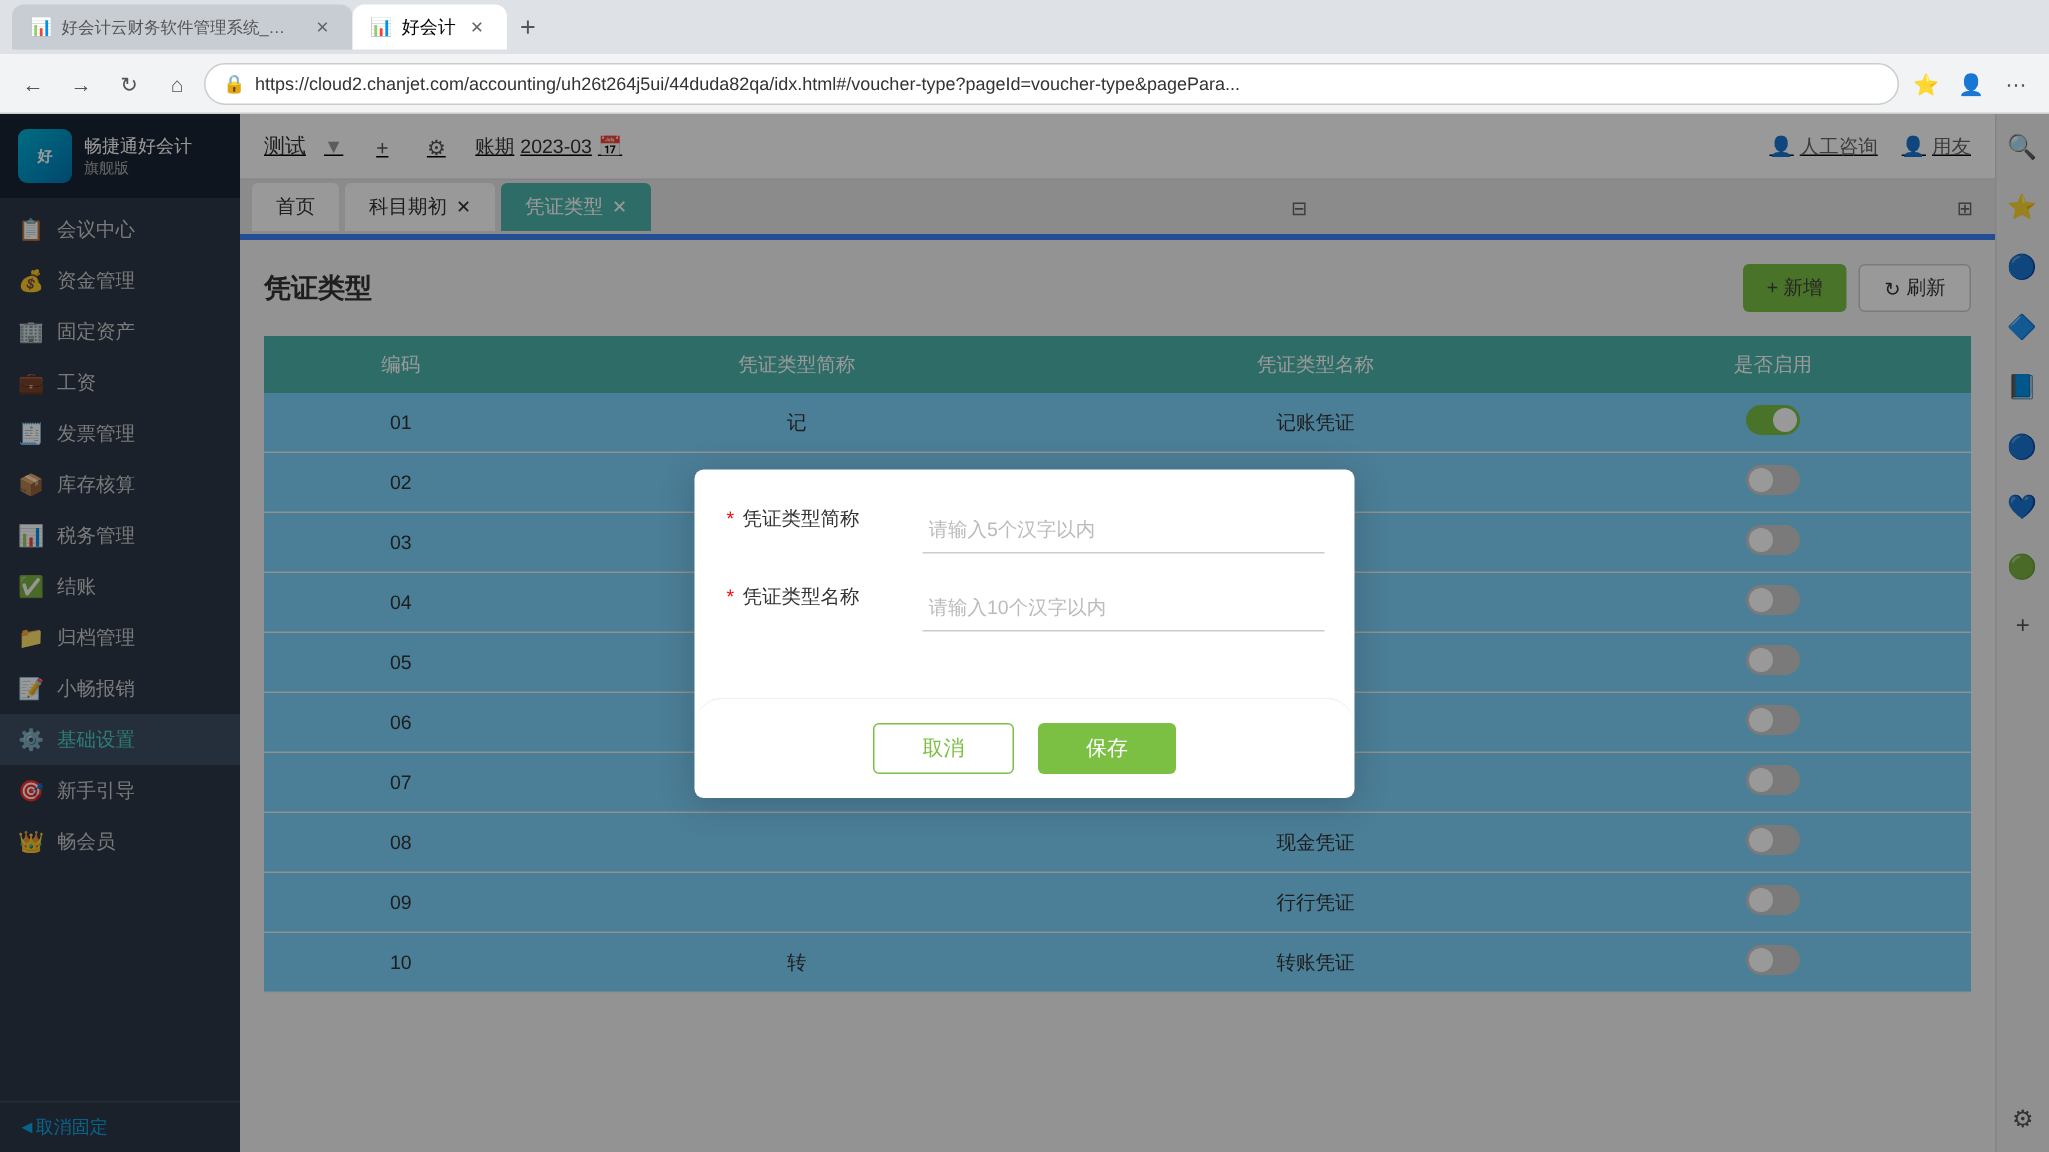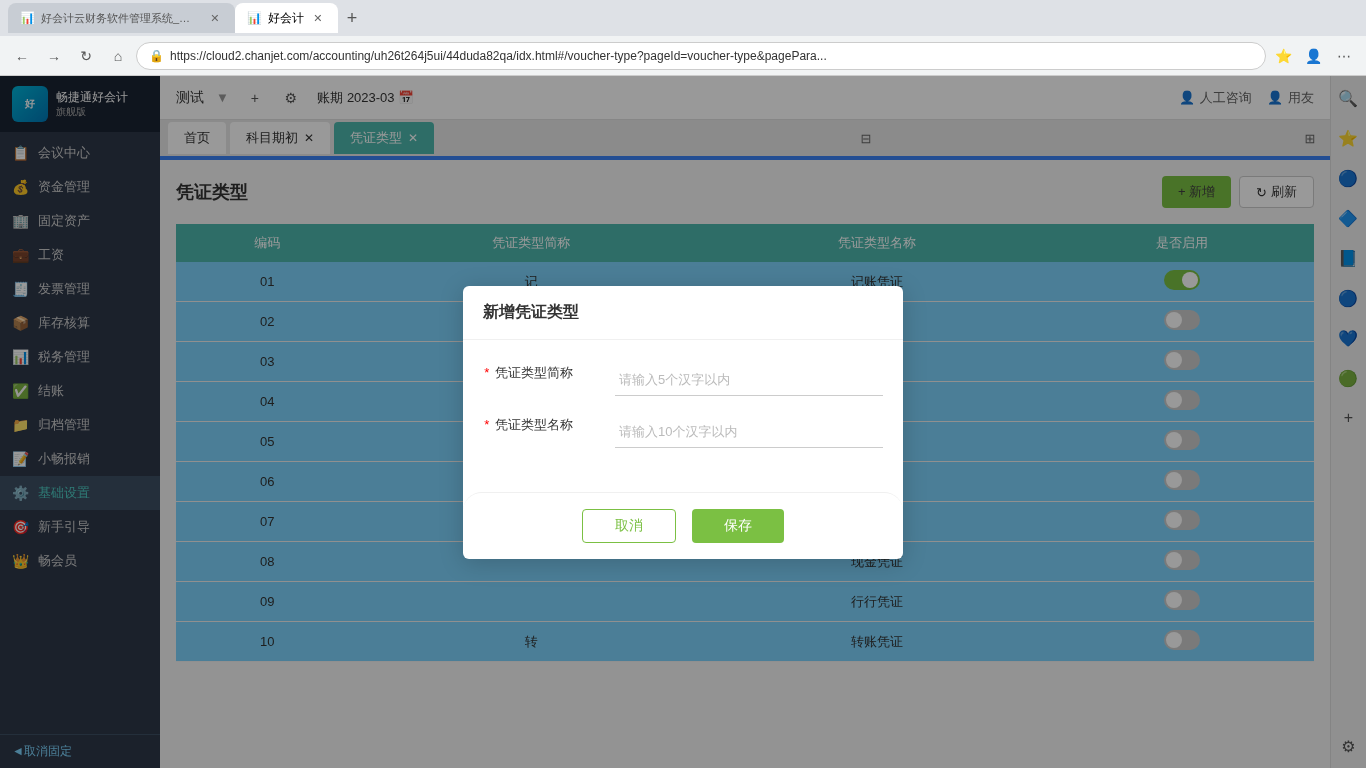--- a/index.html
+++ b/index.html
@@ -29,31 +29,31 @@
     .logo-text { font-size: 12px; color: #fff; line-height: 1.4; }
     .logo-badge { font-size: 10px; color: #aaa; }
 
     .sidebar-menu { flex: 1; overflow-y: auto; padding: 4px 0; }
     .sidebar-menu::-webkit-scrollbar { width: 4px; }
     .sidebar-menu::-webkit-scrollbar-thumb { background: #555; }
     .menu-item { display: flex; align-items: center; padding: 8px 12px; cursor: pointer; color: #ccc; font-size: 13px; gap: 8px; }
     .menu-item.active { background: #3d4f63; color: #4ecdc4; }
     .menu-item .icon { width: 18px; height: 18px; display: flex; align-items: center; justify-content: center; font-size: 14px; }
 
-    .sidebar-bottom { padding: 8px 12px; border-top: 1px solid #3d4f63; cursor: pointer; color: #7dd3fc; font-size: 12px; display: flex; gap: 4px; }
+    .sidebar-bottom { padding: 8px 12px; border-top: 1px solid #3d4f63; cursor: pointer; color: #0ea5e9; font-size: 12px; display: flex; gap: 4px; }
 
     
     .right-panel { width: 36px; background: #f0f0f0; border-left: 1px solid #ddd; display: flex; flex-direction: column; align-items: center; padding: 8px 0; gap: 12px; }
     .right-panel-icon { width: 28px; height: 28px; display: flex; align-items: center; justify-content: center; border-radius: 4px; cursor: pointer; color: #555; font-size: 16px; }
 
     
     .main-content { flex: 1; display: flex; flex-direction: column; background: #f5f5f5; }
 
     
-    .top-bar { height: 44px; background: #fff; border-bottom: 1px solid #e0e0e0; display: flex; align-items: center; padding: 0 16px; gap: 12px; }
+    .top-bar { height: 44px; background: #fff; border-bottom: 1px solid #e0e0e0; display: flex; align-items: center; padding: 0 16px; gap: 12px; text-decoration: underline; }
     .workspace-name { font-size: 14px; color: #333; }
     .workspace-arrow { color: #999; }
     .top-bar-actions { display: flex; align-items: center; gap: 8px; }
     .period-info { font-size: 13px; color: #333; display: flex; align-items: center; gap: 4px; }
     .top-bar-right { margin-left: auto; display: flex; align-items: center; gap: 16px; }
     .consult-btn { display: flex; align-items: center; gap: 4px; color: #666; font-size: 13px; cursor: pointer; }
     .user-btn { display: flex; align-items: center; gap: 4px; color: #666; font-size: 13px; cursor: pointer; }
 
     
     .tab-nav { height: 40px; background: #e8e8e8; display: flex; align-items: center; padding: 0 8px; gap: 4px; border-bottom: 4px solid #3b82f6; }
@@ -338,21 +338,20 @@
     <div class="right-panel-icon">📘</div>
     <div class="right-panel-icon">🔵</div>
     <div class="right-panel-icon">💙</div>
     <div class="right-panel-icon">🟢</div>
     <div class="right-panel-icon">+</div>
     <div style="margin-top:auto;" class="right-panel-icon">⚙</div>
   </div>
 
   <div class="modal-overlay">
     <div class="modal">
-      <div class="modal-header">新增凭证类型</div>
       <div class="modal-body">
         <div class="form-row">
           <label class="form-label">
             <span class="required">*</span>
             <span>凭证类型简称</span>
           </label>
           <input class="form-input" type="text" placeholder="请输入5个汉字以内" style="">
         </div>
         <div class="form-row">
           <label class="form-label">

